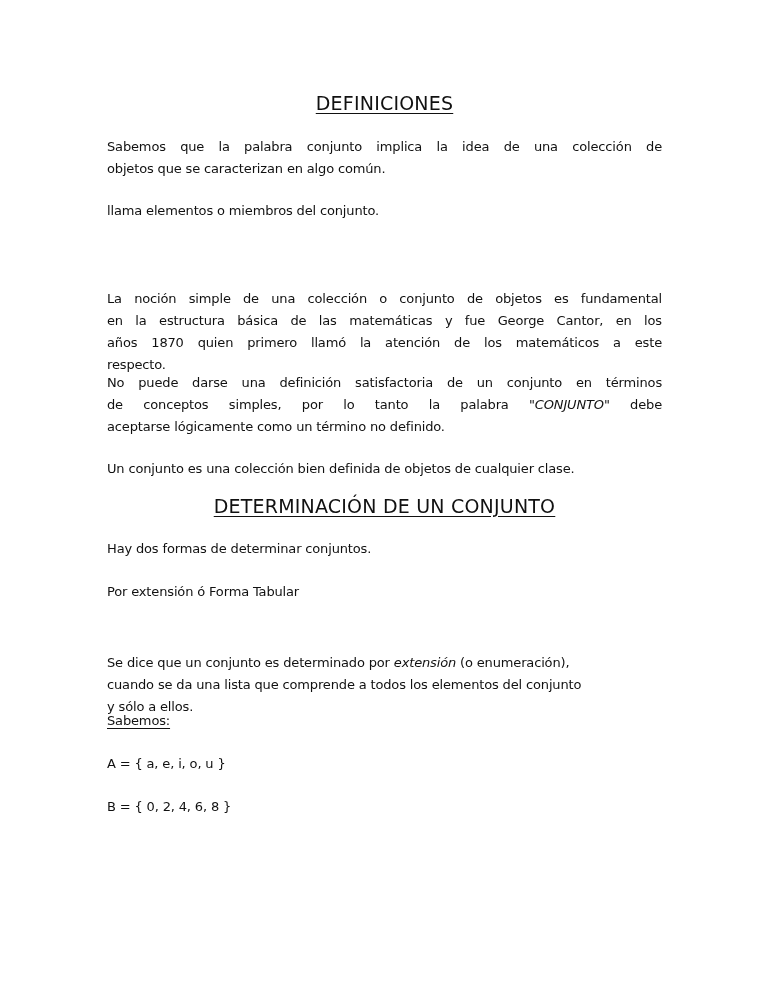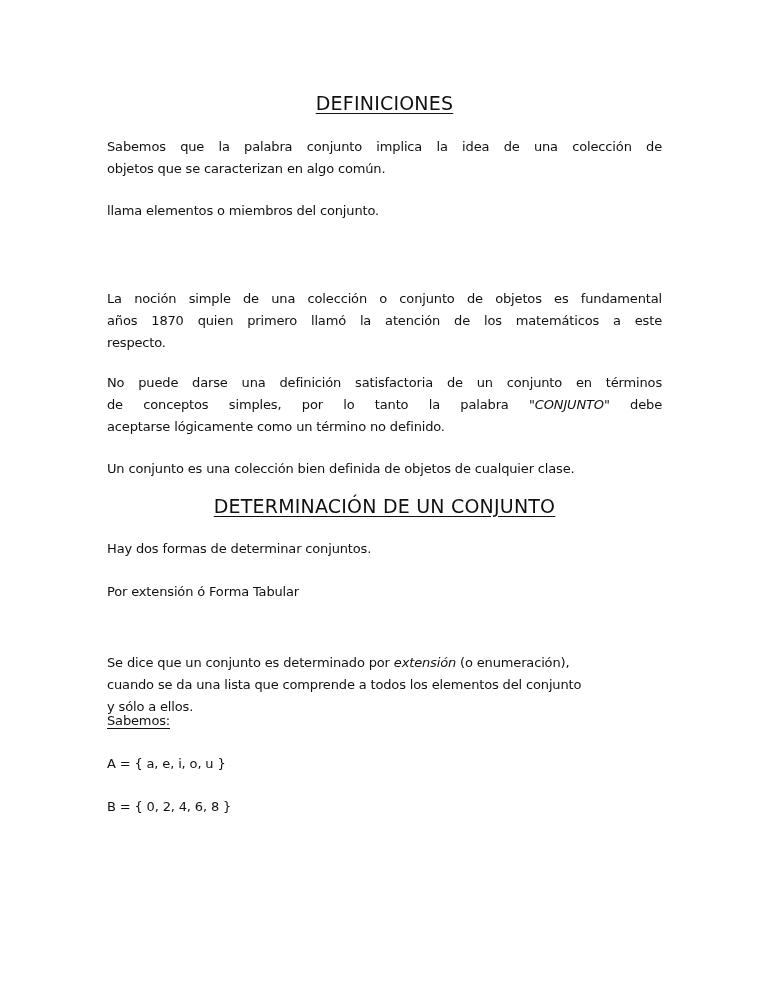--- a/index.html
+++ b/index.html
@@ -34,20 +34,21 @@
     <div class="justify-last">Sabemos que la palabra conjunto implica la idea de una colección de</div>
     <div>objetos que se caracterizan en algo común.</div>
   </div>
 
   <div class="p" style="top:200px;">
     <div>llama elementos o miembros del conjunto.</div>
   </div>
 
   <div class="p" style="top:264px;margin-top:24px;">
     <div class="justify-last">La noción simple de una colección o conjunto de objetos es fundamental</div>
+    <div class="justify-last">en la estructura básica de las matemáticas y fue George Cantor, en los</div>
     <div class="justify-last">años 1870 quien primero llamó la atención de los matemáticos a este</div>
     <div>respecto.</div>
   </div>
 
   <div class="p" style="top:372px;">
     <div class="justify-last">No puede darse una definición satisfactoria de un conjunto en términos</div>
     <div class="justify-last"><span>de conceptos simples, por lo tanto la palabra "</span><em>CONJUNTO</em><span>" debe</span></div>
     <div>aceptarse lógicamente como un término no definido.</div>
   </div>
 

